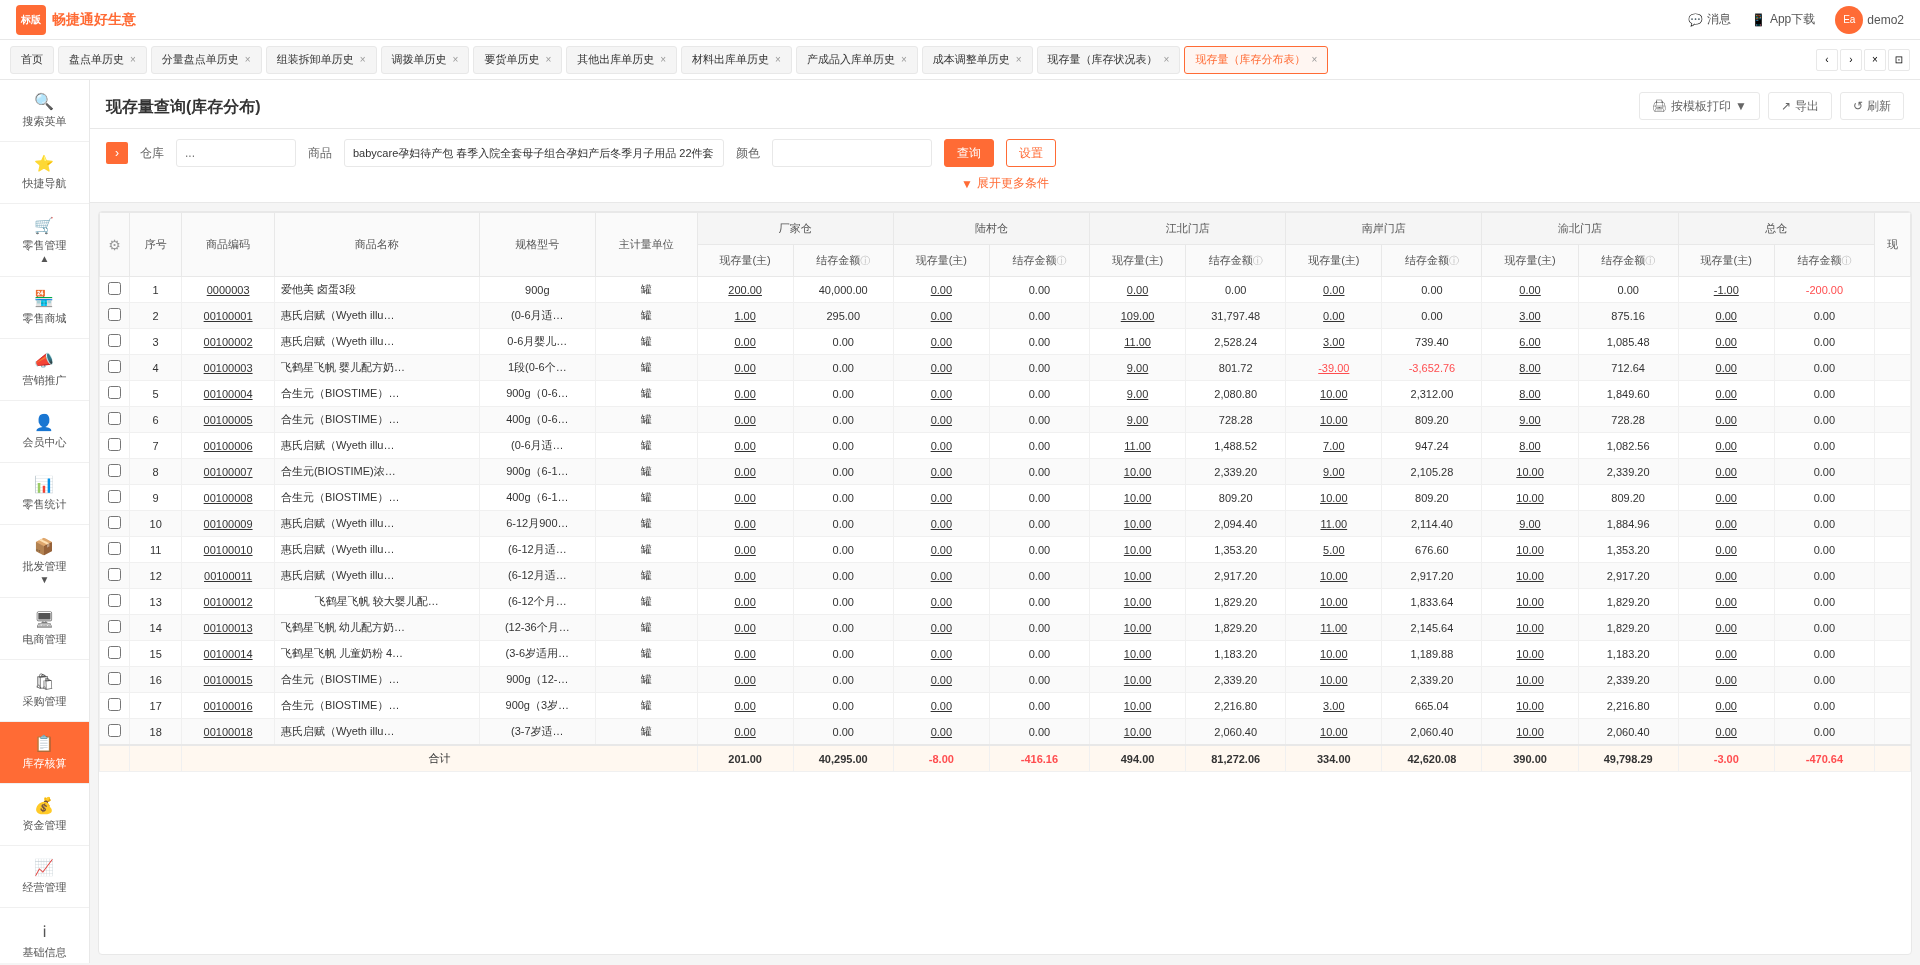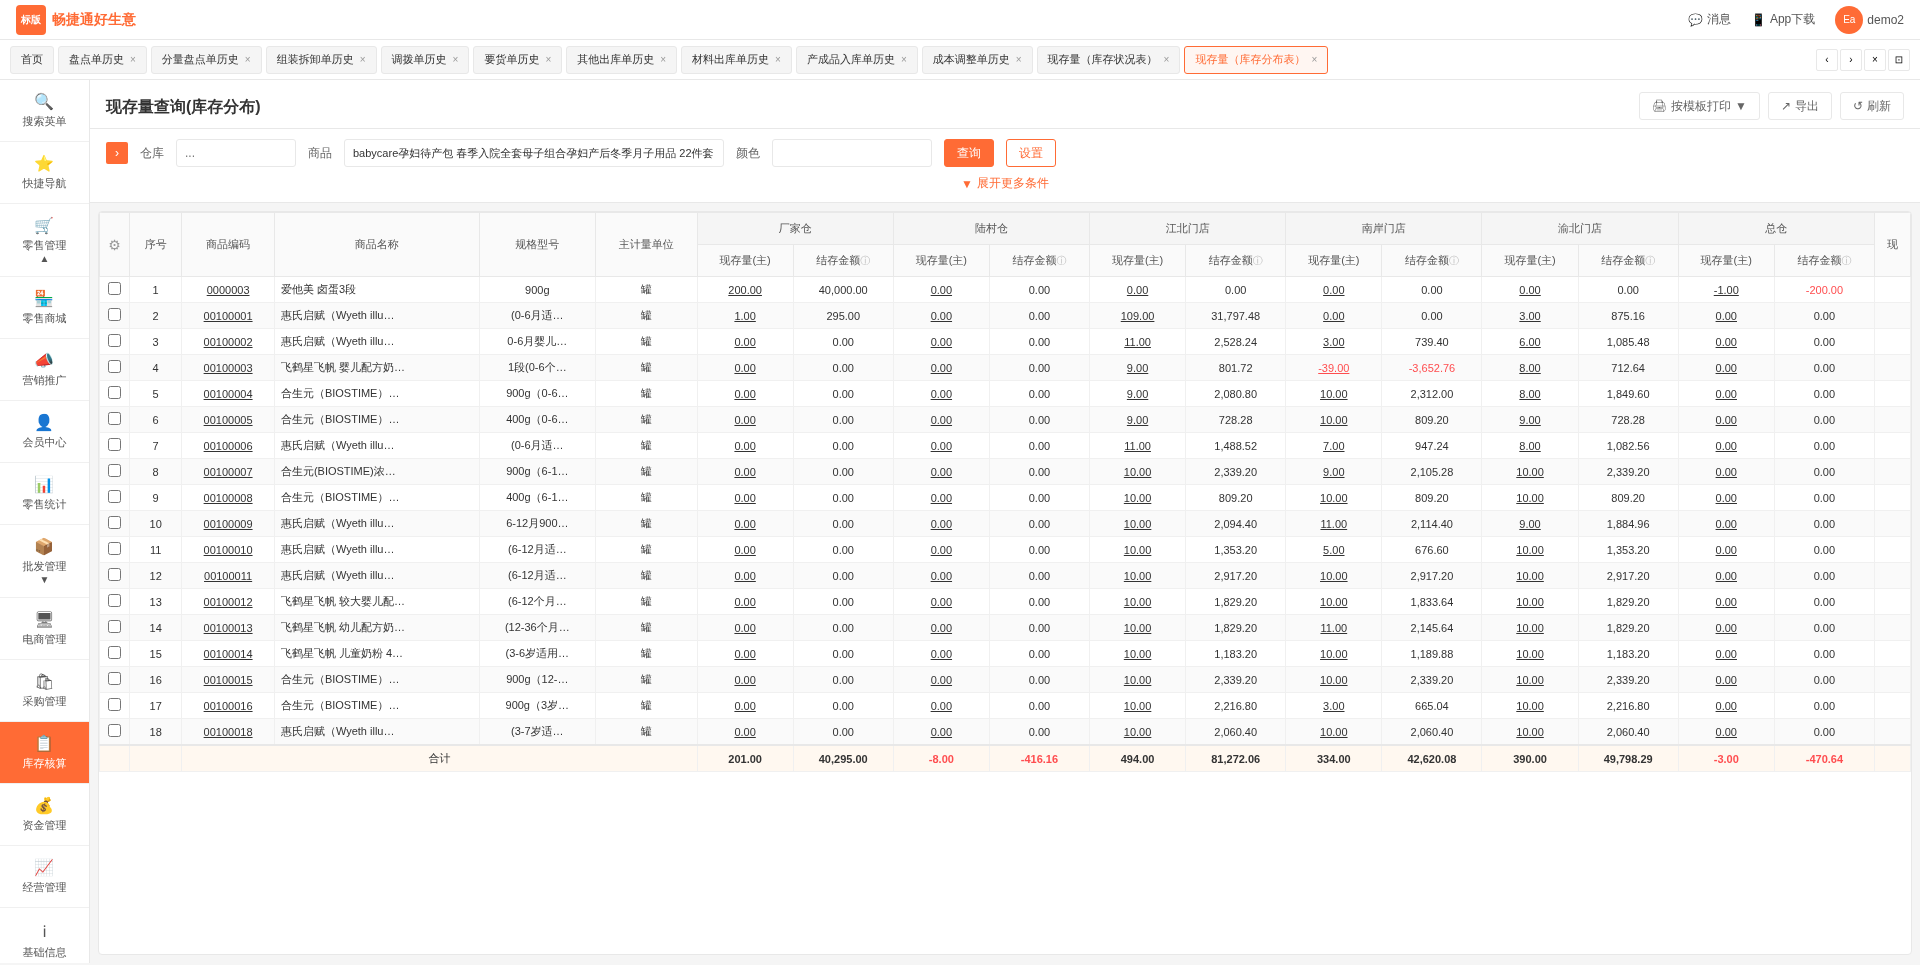--- a/index.html
+++ b/index.html
@@ -552,21 +552,21 @@
     <td><span class="cell-link">10.00</span></td>
     <td>2,917.20</td>
     <td class=""><span class="cell-link">0.00</span></td>
     <td class="">0.00</td>
     <td></td>
   </tr>
             <tr>
     <td><input type="checkbox" style=""></td>
     <td>13</td>
     <td><span class="cell-link">00100012</span></td>
-    <td style="text-align:left; max-width:140px; overflow:hidden; text-overflow:ellipsis;">飞鹤星飞帆 较大婴儿配…</td>
+    <td style="text-align:center; max-width:140px; overflow:hidden; text-overflow:ellipsis;">飞鹤星飞帆 较大婴儿配…</td>
     <td style="max-width:90px; overflow:hidden; text-overflow:ellipsis;">(6-12个月…</td>
     <td>罐</td>
     <td><span class="cell-link">0.00</span></td>
     <td>0.00</td>
     <td><span class="cell-link">0.00</span></td>
     <td>0.00</td>
     <td><span class="cell-link">10.00</span></td>
     <td>1,829.20</td>
     <td><span class="cell-link ">10.00</span></td>
     <td class="">1,833.64</td>

